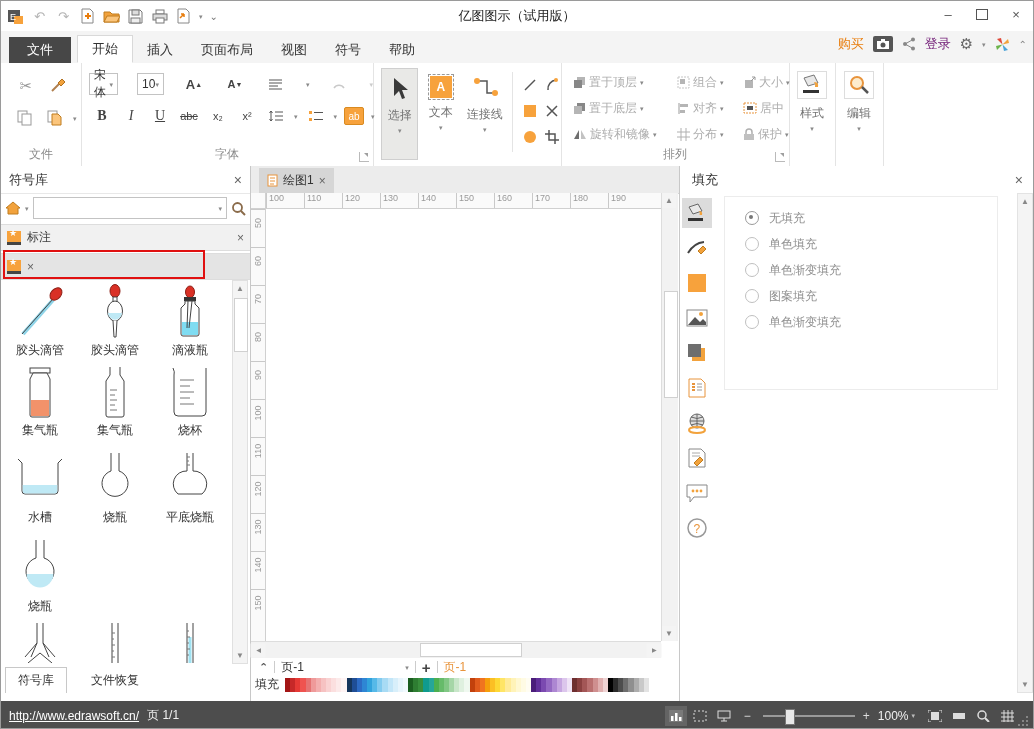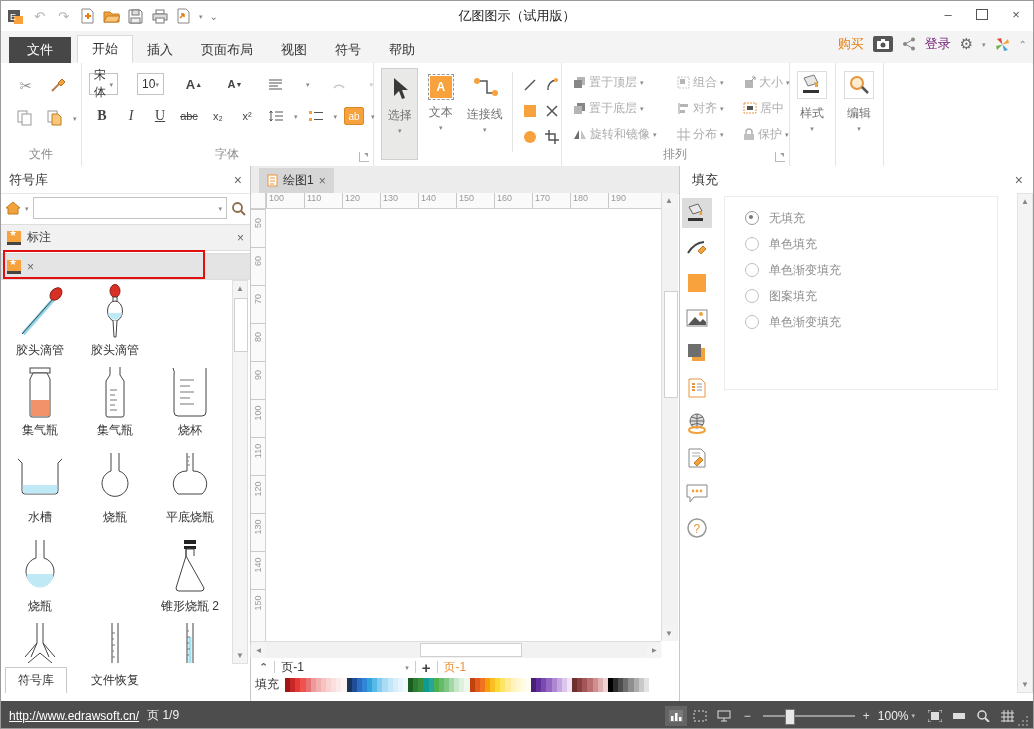--- a/index.html
+++ b/index.html
@@ -502,20 +502,30 @@
       <div class="symcell" style="left:77px;top:4px">
         <svg width="74" height="56" viewBox="0 0 60 56" style="margin:0 auto">
             <ellipse cx="30" cy="7" rx="5" ry="6.5" fill="#d93025" stroke="#8e1f16"></ellipse>
             <rect x="28" y="13" width="4" height="5" fill="#fff" stroke="#444"></rect>
             <ellipse cx="30" cy="27" rx="7.5" ry="10" fill="#fff" stroke="#444"></ellipse>
             <path d="M22.8,29 a7.3,8 0 0 0 14.4,0 z" fill="#bfe9f5"></path>
             <path d="M28,36.5 L29,53 h2 L32,36.5" fill="#fff" stroke="#444"></path>
           </svg>
         <div class="slabel">胶头滴管</div>
       </div>
+      <div class="symcell" style="left:152px;top:4px">
+        <svg width="74" height="56" viewBox="0 0 60 56" style="margin:0 auto">
+            <ellipse cx="30" cy="8" rx="4.5" ry="6" fill="#d93025" stroke="#8e1f16"></ellipse>
+            <rect x="24" y="13" width="12" height="4" fill="#333"></rect>
+            <path d="M25,17 v3 L21,24 v26 a2,2 0 0 0 2,2 h14 a2,2 0 0 0 2,-2 V24 L35,20 v-3 z" fill="#fff" stroke="#444"></path>
+            <rect x="22" y="38" width="16" height="13" fill="#7fdcf2"></rect>
+            <path d="M28,17 L27,44 M32,17 L29,44" stroke="#444" fill="none"></path>
+          </svg>
+        <div class="slabel">滴液瓶</div>
+      </div>
 
       <div class="symcell" style="left:2px;top:84px">
         <svg width="74" height="56" viewBox="0 0 60 56" style="margin:0 auto">
             <rect x="20" y="4" width="20" height="5" fill="#fff" stroke="#444"></rect>
             <path d="M23,9 L20,15 v36 a2,2 0 0 0 2,2 h16 a2,2 0 0 0 2,-2 V15 L37,9 z" fill="#fff" stroke="#444"></path>
             <rect x="21" y="36" width="18" height="16" fill="#f2926a"></rect>
           </svg>
         <div class="slabel">集气瓶</div>
       </div>
       <div class="symcell" style="left:77px;top:84px">
@@ -553,28 +563,20 @@
           </svg>
         <div class="slabel">平底烧瓶</div>
       </div>
 
       <div class="symcell" style="left:2px;top:258px">
         <svg width="74" height="58" viewBox="0 0 60 58" style="margin:0 auto">
             <path d="M26,2 V20 a14,14 0 1 0 8,0 V2" fill="#fff" stroke="#444"></path>
             <path d="M16.6,36 a13.4,13.4 0 0 0 26.8,0 z" fill="#bfe9f5"></path>
           </svg>
         <div class="slabel">烧瓶</div>
-      </div>
-      <div class="symcell" style="left:152px;top:258px">
-        <svg width="74" height="58" viewBox="0 0 60 58" style="margin:0 auto">
-            <rect x="24" y="2" width="12" height="4" fill="#222"></rect>
-            <rect x="24" y="8" width="12" height="3" fill="#222"></rect>
-            <path d="M26,11 V18 L44,50 a3,3 0 0 1 -3,3 H19 a3,3 0 0 1 -3,-3 L26,18 z M26,11 h8 V18" fill="#fff" stroke="#444"></path>
-          </svg>
-        <div class="slabel">锥形烧瓶 2</div>
       </div>
 
       <div class="symcell" style="left:2px;top:343px">
         <svg width="74" height="42" viewBox="0 0 60 42" style="margin:0 auto">
             <path d="M27,0 V20 L15,34 M33,0 V20 L45,34 M27,20 L21,34 M33,20 L39,34 M18,40 L30,30 L42,40" fill="none" stroke="#444"></path>
           </svg>
       </div>
       <div class="symcell" style="left:77px;top:343px">
         <svg width="74" height="42" viewBox="0 0 60 42" style="margin:0 auto">
             <path d="M27,0 V42 M33,0 V42" fill="none" stroke="#444"></path>
@@ -859,21 +861,21 @@
     </div>
 
     <div class="fp-scroll">
       <div class="sb-arrow">▲</div>
       <div class="sb-arrow" style="position:absolute;bottom:0">▼</div>
     </div>
   </div>
 
   <div class="statusbar">
     <a href="#" style="margin-left:8px">http://www.edrawsoft.cn/</a>
-    <span style="margin-left:8px;font-size:12px;color:#f0f0f0">页 1/9</span>
+    <span style="margin-left:8px;font-size:12px;color:#f0f0f0">页 1/1</span>
     <div style="position:absolute;right:14px;display:flex;align-items:center">
       <span class="st-ic sel">
         <svg width="14" height="12">
             <rect x="0" y="0" width="14" height="12" fill="#7a7a7a"></rect>
             <rect x="2" y="6" width="2.5" height="5" fill="#fff"></rect>
             <rect x="6" y="3" width="2.5" height="8" fill="#fff"></rect>
             <rect x="10" y="7" width="2.5" height="4" fill="#fff"></rect>
           </svg>
       </span>
       <span class="st-ic">

